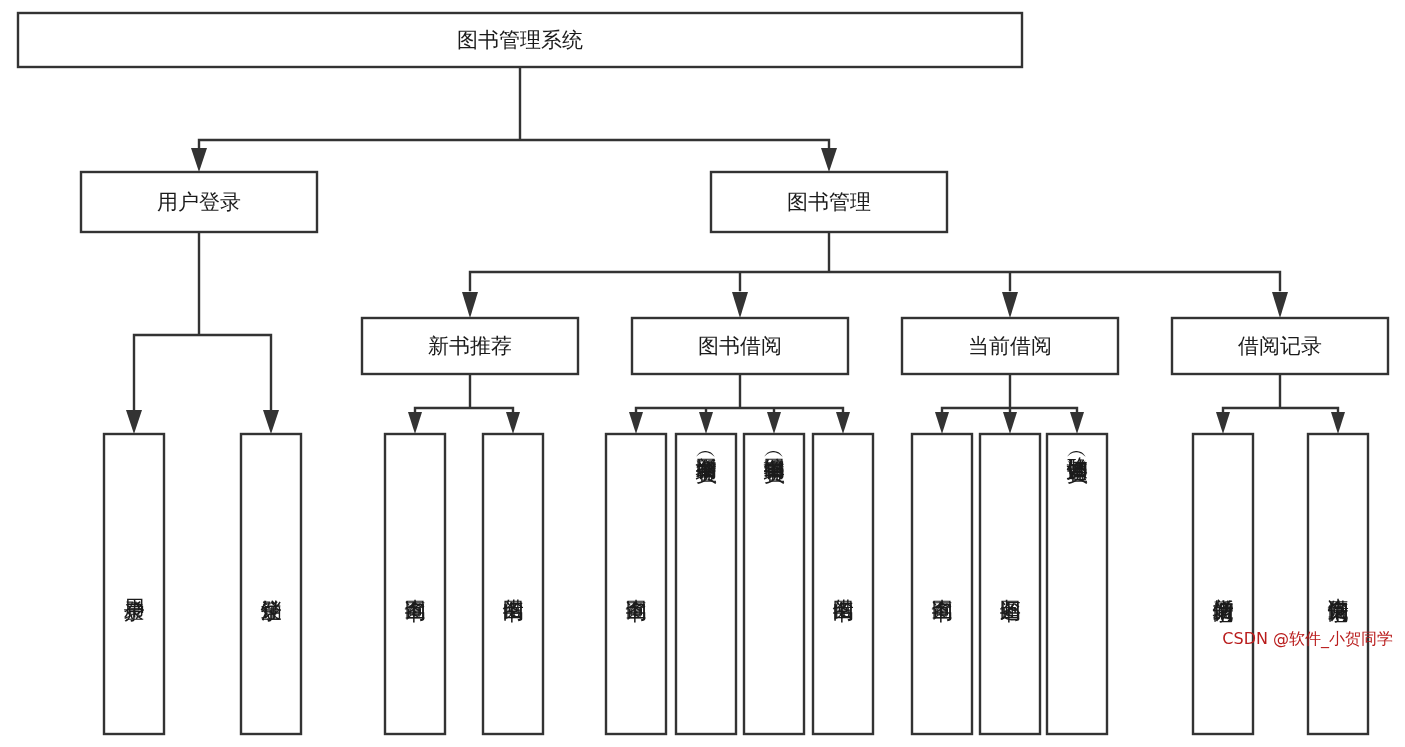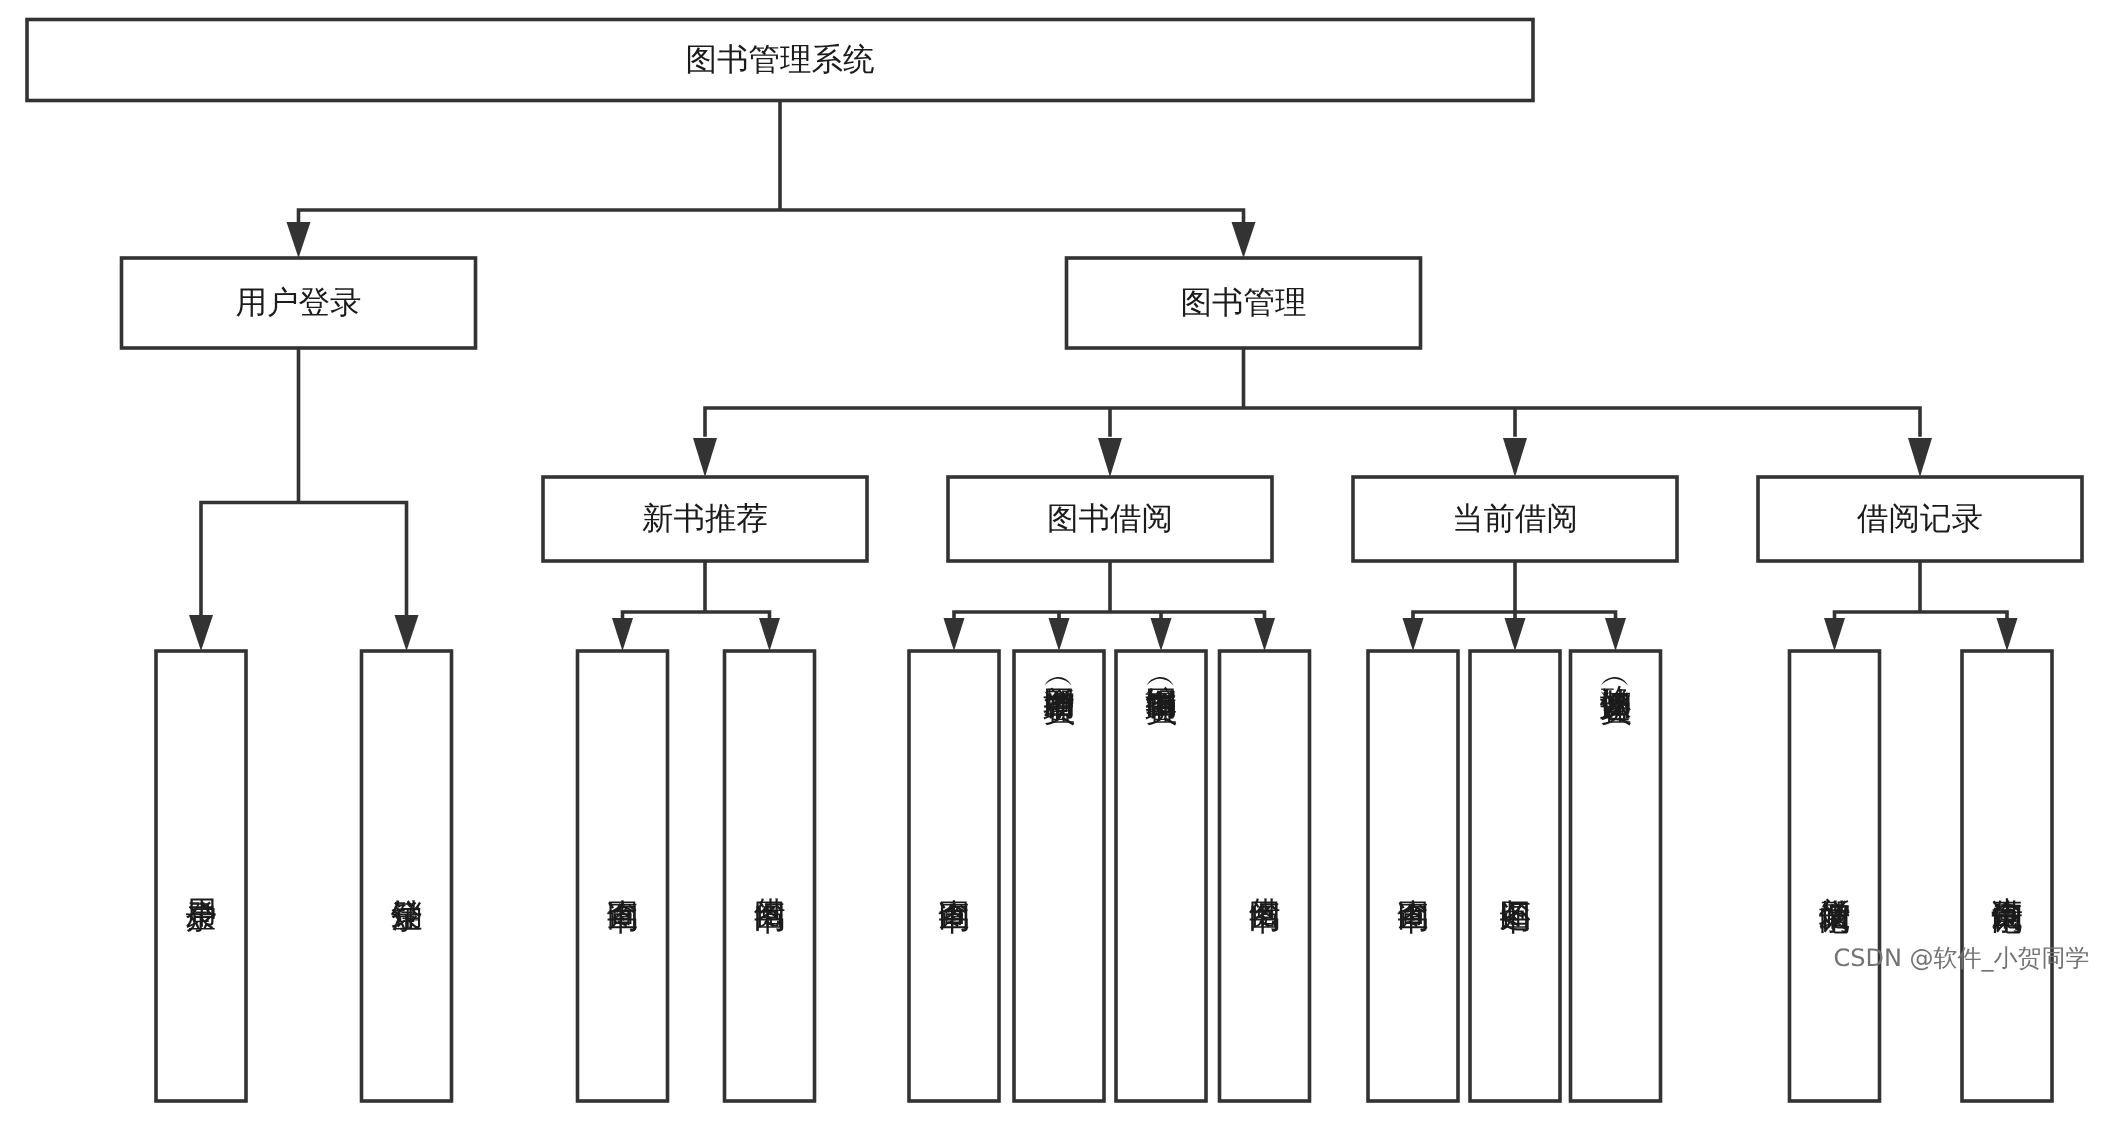--- a/index.html
+++ b/index.html
@@ -64,21 +64,21 @@
     white-space: nowrap;
     pointer-events: none;
     user-select: none;
   }
   #watermark {
     position: absolute;
     right: 12px;
     bottom: 4px;
     font-family: "DejaVu Sans", "Liberation Sans", sans-serif;
     font-size: 16px;
-    color: #737373;
+    color: #b91c1c;
     white-space: nowrap;
     user-select: none;
   }
 </style>
 </head>
 <body>
 
 <div id="diagram-root">
 
   <svg id="tree-svg" viewBox="0 0 1405 747" xmlns="http://www.w3.org/2000/svg">

